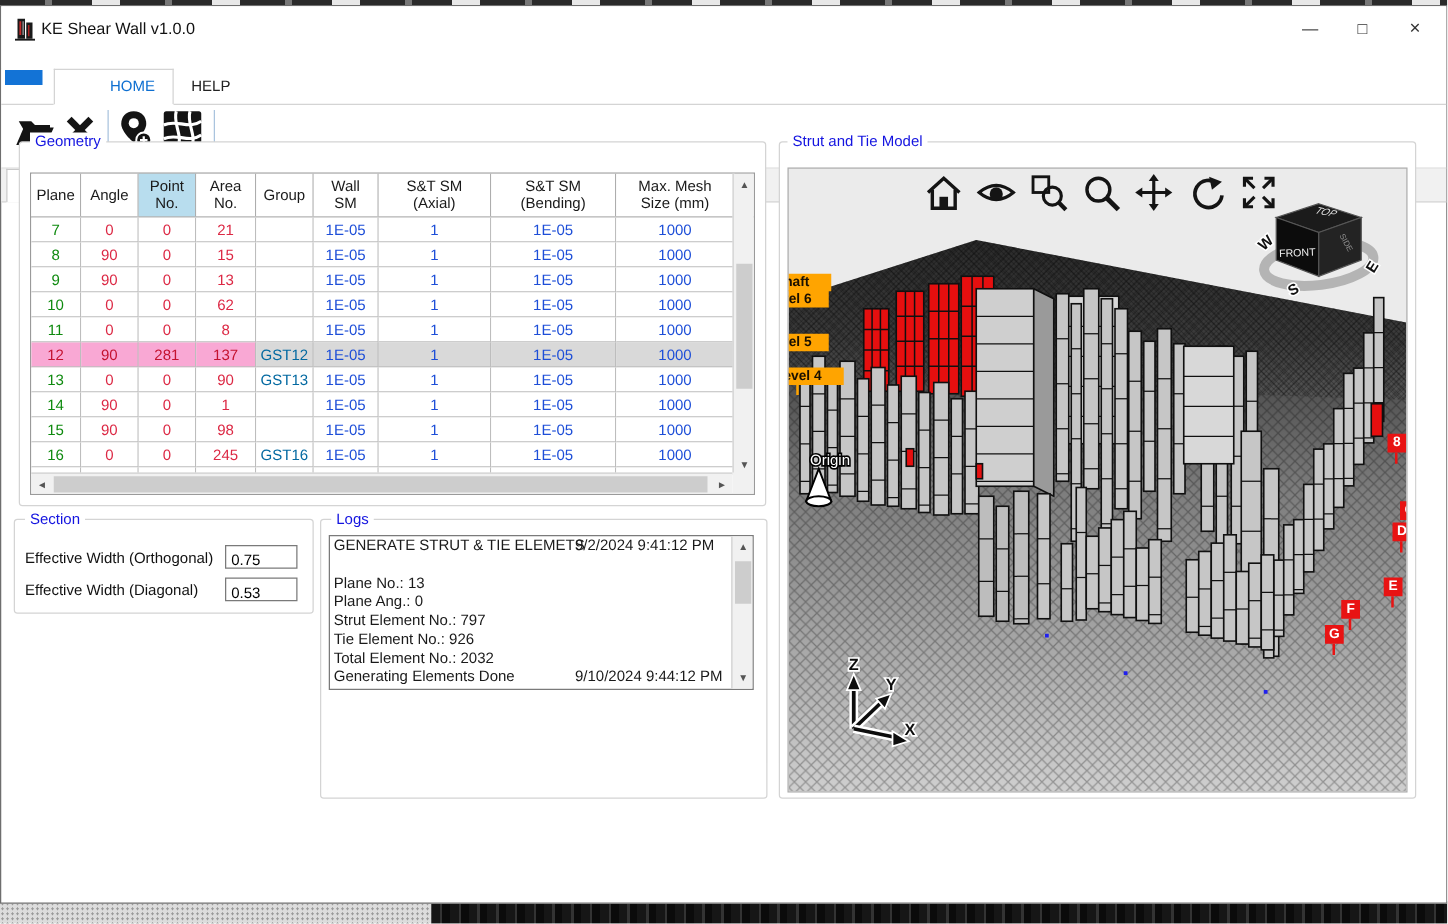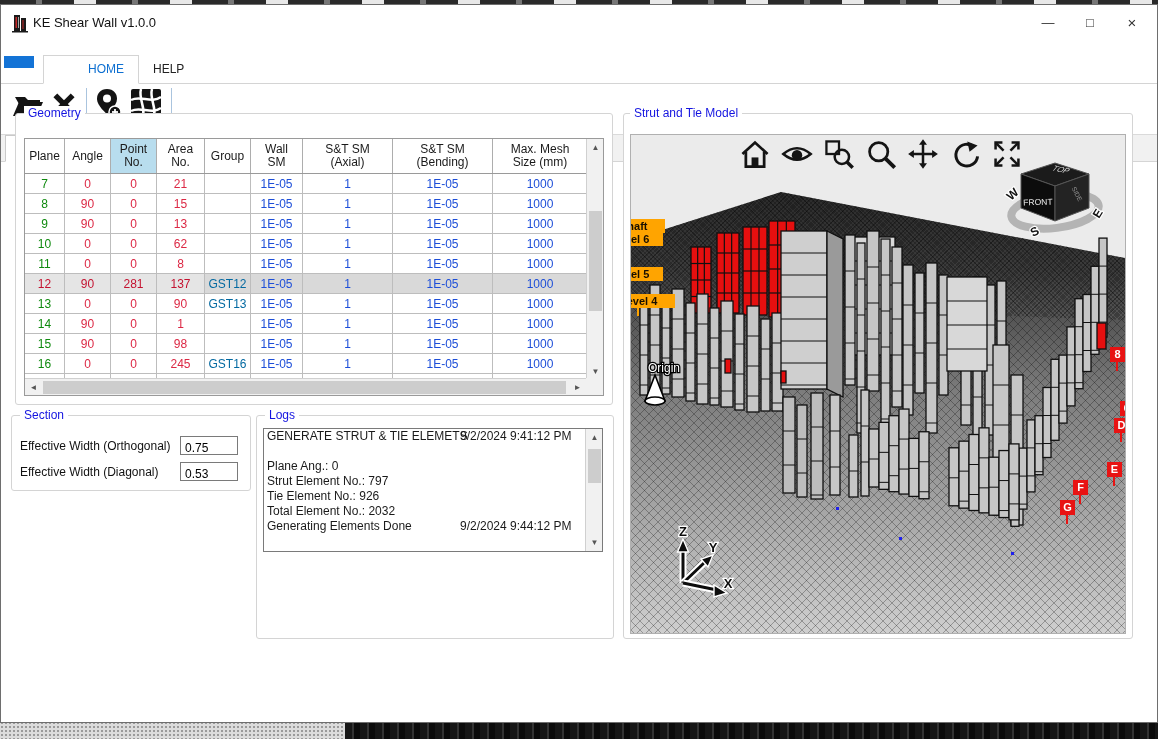--- a/index.html
+++ b/index.html
@@ -39,21 +39,21 @@
   
   .tbl{position:absolute;left:8px;top:24px;width:580px;height:258px;border:1px solid #9a9a9a;box-sizing:border-box;background:#fff;font-size:12px;}
   .thead{display:flex;height:34px;border-bottom:1px solid #9a9a9a;}
   .hcell{border-right:1px solid #adadad;display:flex;align-items:center;justify-content:center;text-align:center;white-space:pre-line;line-height:13px;box-sizing:border-box;background:#fff;}
   .hcell.hl{background:#b8ddee;}
   .rows{height:207px;overflow:hidden;}
   .trow{display:flex;height:20px;}
   .tcell{border-right:1px solid #bdbdbd;border-bottom:1px solid #bdbdbd;display:flex;align-items:center;justify-content:center;box-sizing:border-box;background:#fff;}
   .tcell.g{color:#0f8a0f}.tcell.r{color:#dc2844}.tcell.k{color:#1d4ed8}.tcell.grp{color:#0369a1}
   .trow.sel .tcell{background:#d9d9d9;}
-  .trow.sel .tcell.ysel{background:#e5e5e5;color:#c41230;}
+  .trow.sel .tcell.ysel{background:#f9a8d4;color:#c41230;}
   
   .sbv{position:absolute;right:0;top:0;width:17px;background:#f1f1f1;border-left:1px solid #d0d0d0;box-sizing:border-box;}
   .sbh{position:absolute;left:0;bottom:0;height:17px;background:#f1f1f1;border-top:1px solid #d0d0d0;box-sizing:border-box;}
   .sb-arrow{position:absolute;width:17px;height:17px;font-size:8px;color:#555;text-align:center;line-height:17px;}
   .sb-thumb{position:absolute;background:#cdcdcd;}
   .corner{position:absolute;right:0;bottom:0;width:17px;height:17px;background:#f1f1f1;}
   
   .sfield{position:absolute;left:8px;font-size:12px;color:#111;line-height:20px;}
   .sinput{position:absolute;left:168px;width:58px;height:19px;border:1px solid #7a7a7a;font-size:12px;padding:4px 0 0 4px;font-family:"Liberation Sans",sans-serif;box-sizing:border-box;}
   
@@ -314,25 +314,26 @@
       <input class="sinput" style="top: 20px;" value="0.75">
       <div class="sfield" style="top:46px;">Effective Width (Diagonal)</div>
       <input class="sinput" style="top: 46px;" value="0.53">
     </div>
 
     <div class="gbox" style="left:255px;top:410px;width:356px;height:222px;">
       <span class="glabel">Logs</span>
       <div class="logbox" id="logBox">
           <div class="logline"><span>GENERATE STRUT &amp; TIE ELEMETS</span><span class="logtime">9/2/2024 9:41:12 PM</span></div>
           <div class="logline"><span></span></div>
+          <div class="logline"><span>Plane No.: 13</span></div>
           <div class="logline"><span>Plane Ang.: 0</span></div>
           <div class="logline"><span>Strut Element No.: 797</span></div>
           <div class="logline"><span>Tie Element No.: 926</span></div>
           <div class="logline"><span>Total Element No.: 2032</span></div>
-          <div class="logline"><span>Generating Elements Done</span><span class="logtime">9/2/2024 9:44:12 PM</span></div>
+          <div class="logline"><span>Generating Elements Done</span><span class="logtime">9/10/2024 9:44:12 PM</span></div>
           <div class="sbv" style="height:122px;top:0;">
             <div class="sb-arrow" style="top:0">▲</div>
             <div class="sb-thumb" style="left:2px;width:13px;top:20px;height:34px"></div>
             <div class="sb-arrow" style="bottom:0">▼</div>
           </div>
         </div>
     </div>
 
     <div class="gbox" style="left:622px;top:108px;width:508px;height:524px;">
       <span class="glabel" style="left:6px;">Strut and Tie Model</span>

